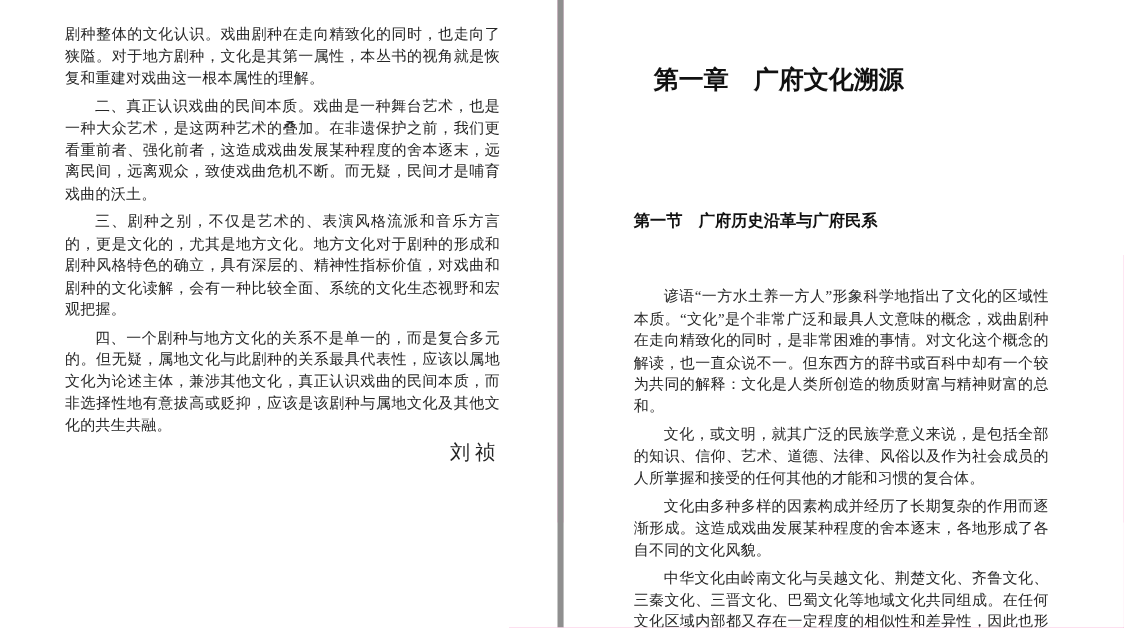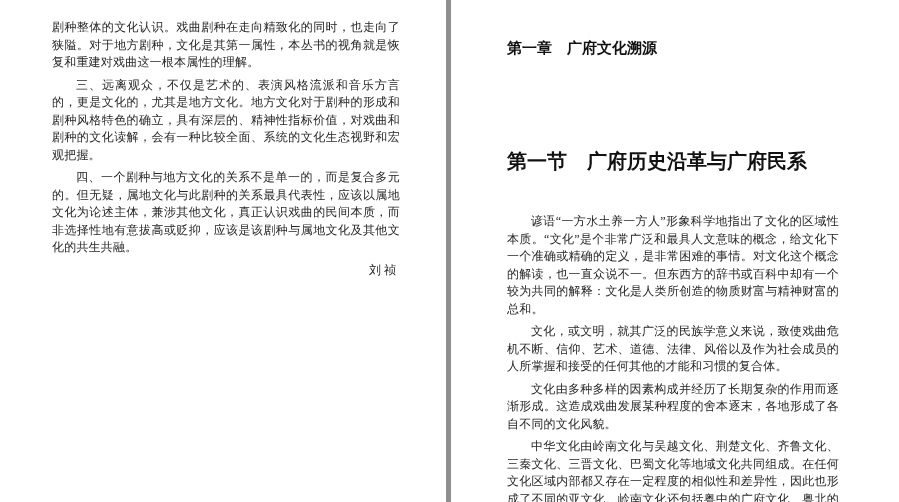--- a/index.html
+++ b/index.html
@@ -47,64 +47,65 @@
     line-height: 17.5px;
     text-align: justify;
     text-indent: 2em;
     letter-spacing: 0.2px;
   }
   .para.no-indent {
     text-indent: 0;
   }
   .sig-line {
     margin: 4px 0 0 0;
-    font-size: 12px;
+    font-size: 16px;
     line-height: 17.5px;
     text-align: right;
     padding-right: 4px;
   }
   .chapter-title {
-    margin: 0;
+    margin: 16px;
     font-family: "Liberation Sans", "DejaVu Sans", sans-serif;
     font-weight: bold;
-    font-size: 15px;
+    font-size: 20px;
     line-height: 24px;
     color: #111111;
     white-space: nowrap;
   }
   .section-title {
     margin: 91px 0 0 0;
     font-family: "Liberation Sans", "DejaVu Sans", sans-serif;
     font-weight: bold;
-    font-size: 20px;
+    font-size: 13px;
     line-height: 20px;
     color: #111111;
     white-space: nowrap;
   }
   .page-right .para.first-body-para {
     margin-top: 42px;
   }
 </style>
 </head>
 <body>
 
 <div class="spread">
 
   <div class="page page-left">
     <p class="para no-indent">剧种整体的文化认识。戏曲剧种在走向精致化的同时，也走向了狭隘。对于地方剧种，文化是其第一属性，本丛书的视角就是恢复和重建对戏曲这一根本属性的理解。</p>
-    <p class="para">三、远离观众，不仅是艺术的、表演风格流派和音乐方言的，更是文化的，尤其是地方文化。地方文化对于剧种的形成和剧种风格特色的确立，具有深层的、精神性指标价值，对戏曲和剧种的文化读解，会有一种比较全面、系统的文化生态视野和宏观把握。</p>
+    <p class="para">二、真正认识戏曲的民间本质。戏曲是一种舞台艺术，也是一种大众艺术，是这两种艺术的叠加。在非遗保护之前，我们更看重前者、强化前者，这造成戏曲发展某种程度的舍本逐末，远离民间，远离观众，致使戏曲危机不断。而无疑，民间才是哺育戏曲的沃土。</p>
+    <p class="para">三、剧种之别，不仅是艺术的、表演风格流派和音乐方言的，更是文化的，尤其是地方文化。地方文化对于剧种的形成和剧种风格特色的确立，具有深层的、精神性指标价值，对戏曲和剧种的文化读解，会有一种比较全面、系统的文化生态视野和宏观把握。</p>
     <p class="para">四、一个剧种与地方文化的关系不是单一的，而是复合多元的。但无疑，属地文化与此剧种的关系最具代表性，应该以属地文化为论述主体，兼涉其他文化，真正认识戏曲的民间本质，而非选择性地有意拔高或贬抑，应该是该剧种与属地文化及其他文化的共生共融。</p>
     <p class="sig-line">刘 祯</p>
 
   </div>
 
   <div class="page-divider"></div>
 
   <div class="page page-right">
     <h1 class="chapter-title">第一章　广府文化溯源</h1>
     <h2 class="section-title">第一节　广府历史沿革与广府民系</h2>
-    <p class="para first-body-para">谚语“一方水土养一方人”形象科学地指出了文化的区域性本质。“文化”是个非常广泛和最具人文意味的概念，给文化下一个准确或精确的定义，是非常困难的事情。对文化这个概念的解读，也一直众说不一。但东西方的辞书或百科中却有一个较为共同的解释：文化是人类所创造的物质财富与精神财富的总和。</p>
-    <p class="para">文化，或文明，就其广泛的民族学意义来说，致使戏曲危机不断、信仰、艺术、道德、法律、风俗以及作为社会成员的人所掌握和接受的任何其他的才能和习惯的复合体。</p>
+    <p class="para first-body-para">谚语“一方水土养一方人”形象科学地指出了文化的区域性本质。“文化”是个非常广泛和最具人文意味的概念，戏曲剧种在走向精致化的同时，是非常困难的事情。对文化这个概念的解读，也一直众说不一。但东西方的辞书或百科中却有一个较为共同的解释：文化是人类所创造的物质财富与精神财富的总和。</p>
+    <p class="para">文化，或文明，就其广泛的民族学意义来说，是包括全部的知识、信仰、艺术、道德、法律、风俗以及作为社会成员的人所掌握和接受的任何其他的才能和习惯的复合体。</p>
     <p class="para">文化由多种多样的因素构成并经历了长期复杂的作用而逐渐形成。这造成戏曲发展某种程度的舍本逐末，各地形成了各自不同的文化风貌。</p>
     <p class="para">中华文化由岭南文化与吴越文化、荆楚文化、齐鲁文化、三秦文化、三晋文化、巴蜀文化等地域文化共同组成。在任何文化区域内部都又存在一定程度的相似性和差异性，因此也形成了不同的亚文化。岭南文化还包括粤中的广府文化、粤北的客家文化、粤东的福佬文</p>
   </div>
 
 </div>
 
 </body></html>

